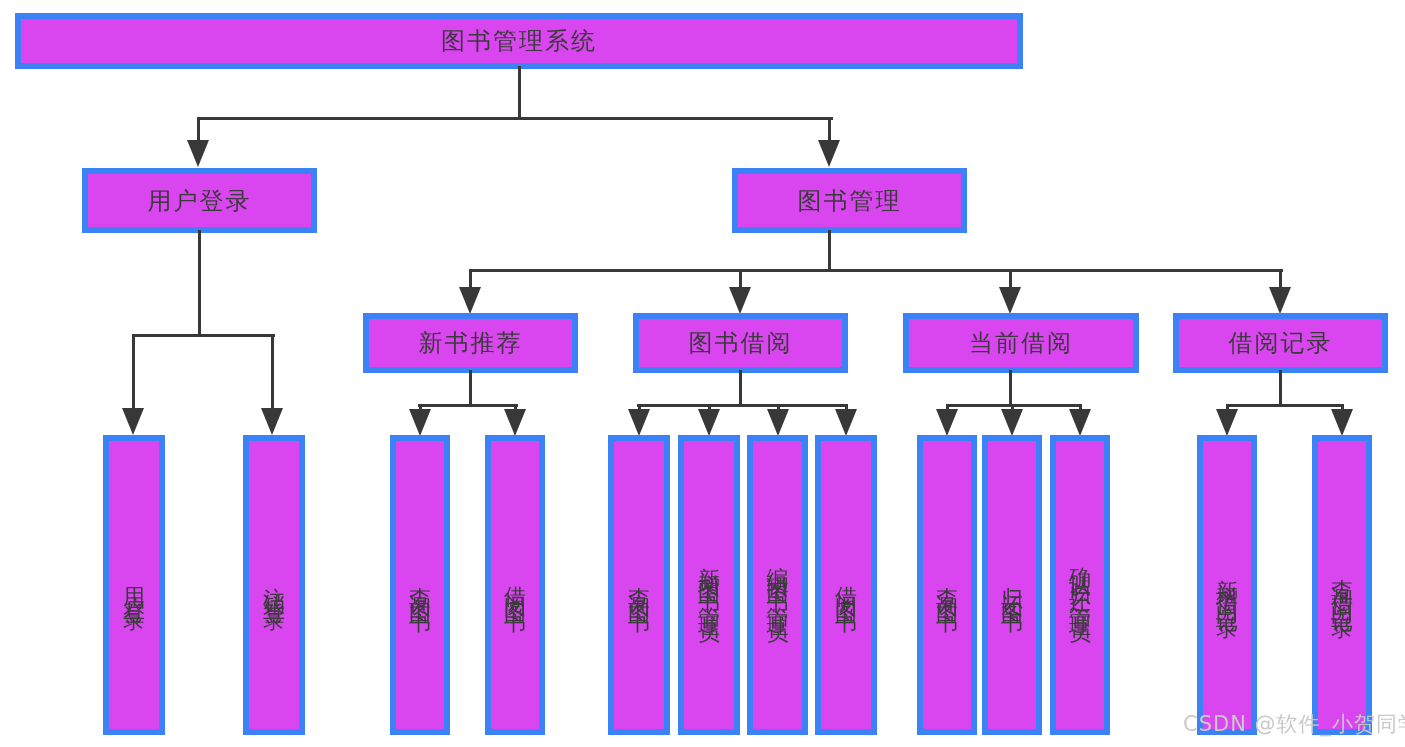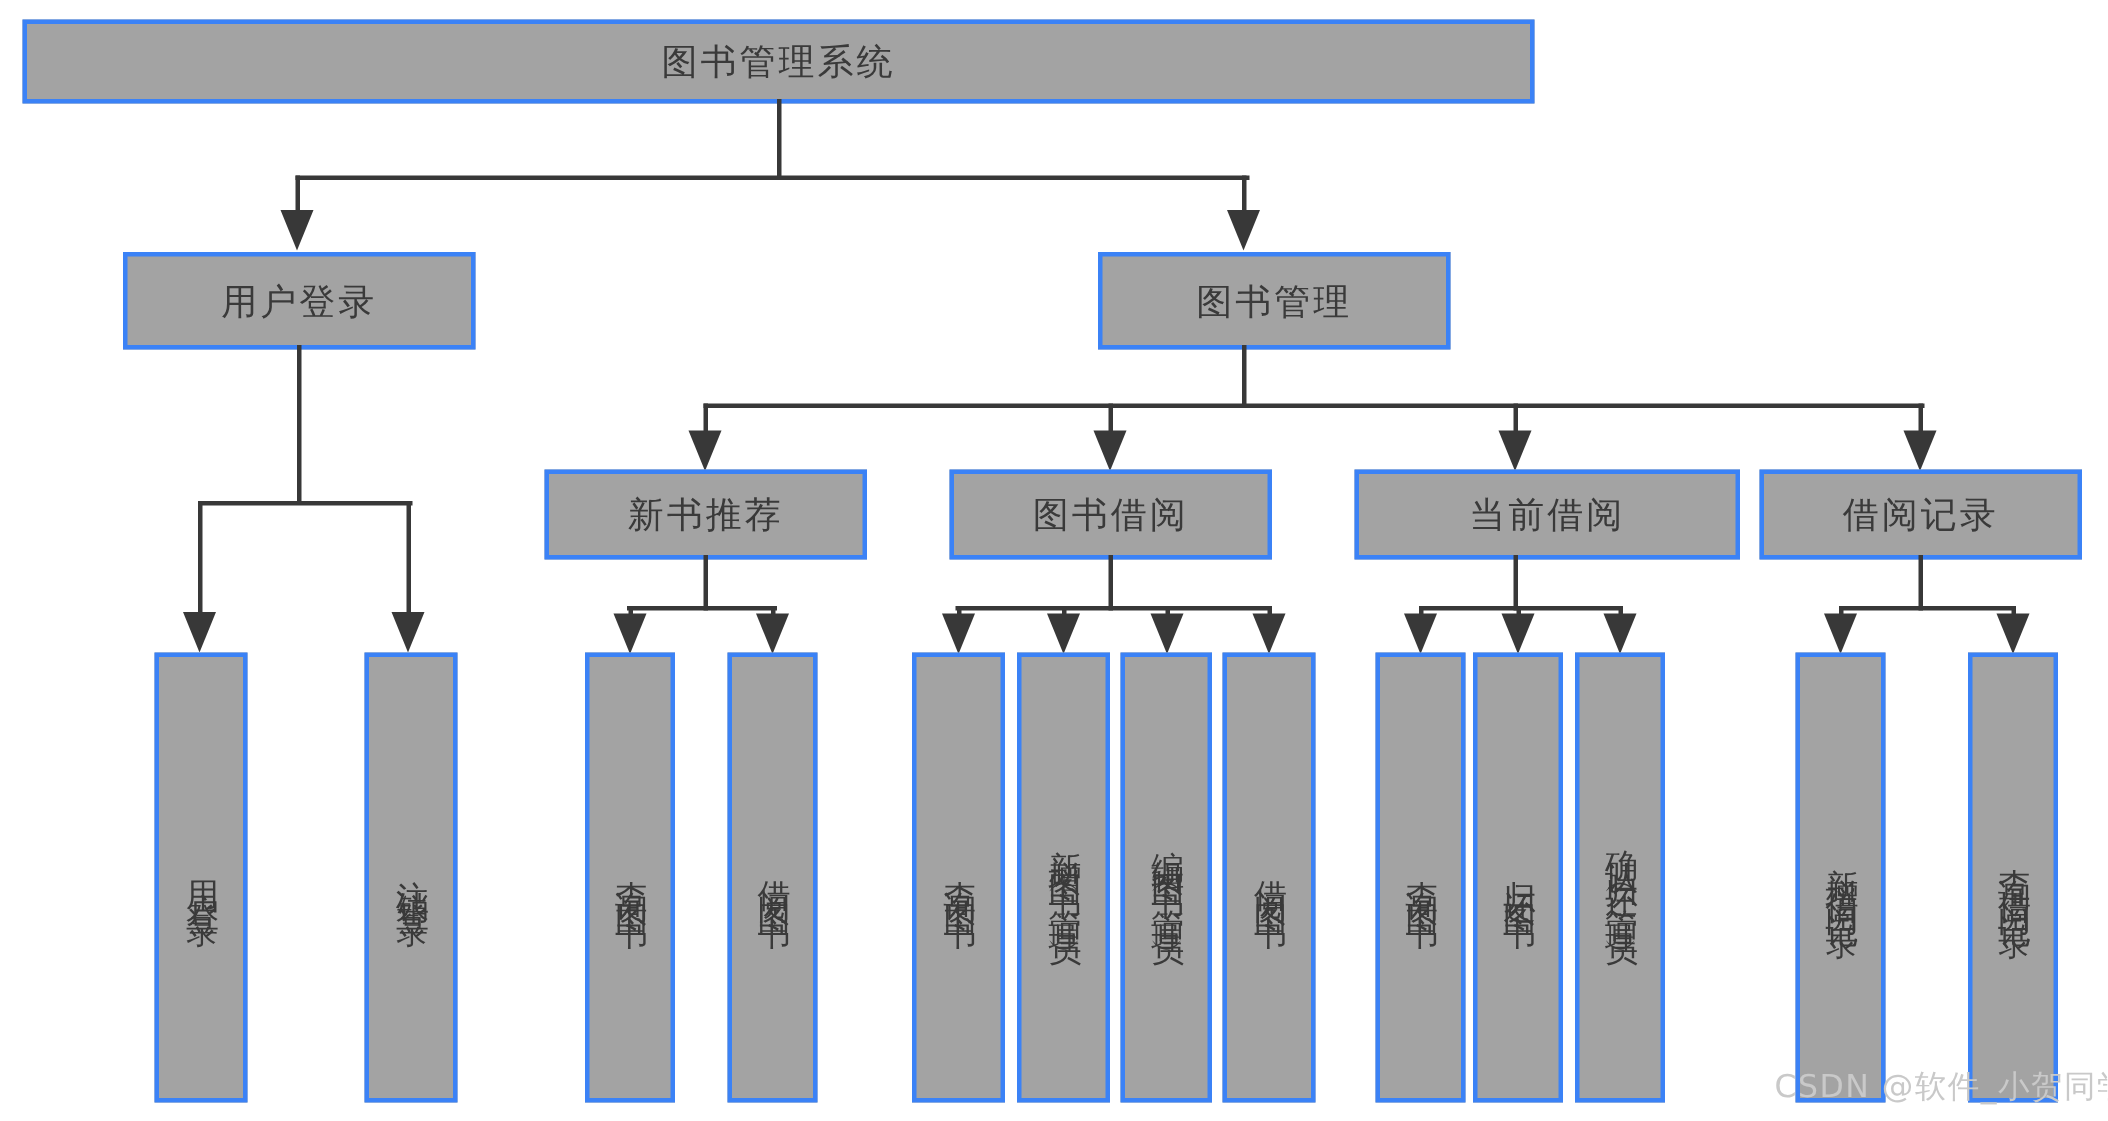--- a/index.html
+++ b/index.html
@@ -2,21 +2,21 @@
 <html><head>
 <meta charset="utf-8">
 <style>
   html,body{margin:0;padding:0;background:#fff;}
   .canvas{
     position:relative;width:1405px;height:747px;background:#ffffff;overflow:hidden;
     font-family:"DejaVu Sans",sans-serif;color:#3a3a3a;
   }
   
   .hbox,.vbox{
-    position:absolute;box-sizing:border-box;border:3px solid #3b82f6;background:#a3a3a3;
+    position:absolute;box-sizing:border-box;border:6px solid #3b82f6;background:#d946ef;
     display:flex;align-items:center;justify-content:center;
   }
   .hbox span{font-size:24px;letter-spacing:2px;color:#3a3a3a;white-space:nowrap;}
   .vbox span{
     writing-mode:vertical-rl;text-orientation:mixed;
     font-size:22px;letter-spacing:8px;color:#3a3a3a;white-space:nowrap;line-height:1;
   }
   
   .vl{position:absolute;width:3px;background:#383838;}
   .hl{position:absolute;height:3px;background:#383838;}
@@ -68,21 +68,21 @@
   <div class="ah" style="left:999px;top:287px;"></div>
   <div class="vl" style="left:1279px;top:269px;height:22px;"></div>
   <div class="ah" style="left:1269px;top:287px;"></div>
 
   <div class="hbox" style="left:363px;top:313px;width:215px;height:60px;">
     <span>新书推荐</span>
   </div>
   <div class="hbox" style="left:633px;top:313px;width:215px;height:60px;">
     <span>图书借阅</span>
   </div>
-  <div class="hbox" style="left:903px;top:313px;width:257px;height:60px;">
+  <div class="hbox" style="left:903px;top:313px;width:236px;height:60px;">
     <span>当前借阅</span>
   </div>
   <div class="hbox" style="left:1173px;top:313px;width:215px;height:60px;">
     <span>借阅记录</span>
   </div>
 
   <div class="vl" style="left:469px;top:370px;height:37px;"></div>
   <div class="hl" style="left:418px;top:404px;width:100px;"></div>
   <div class="vl" style="left:419px;top:404px;height:10px;"></div>
   <div class="ah" style="left:409px;top:409px;"></div>

